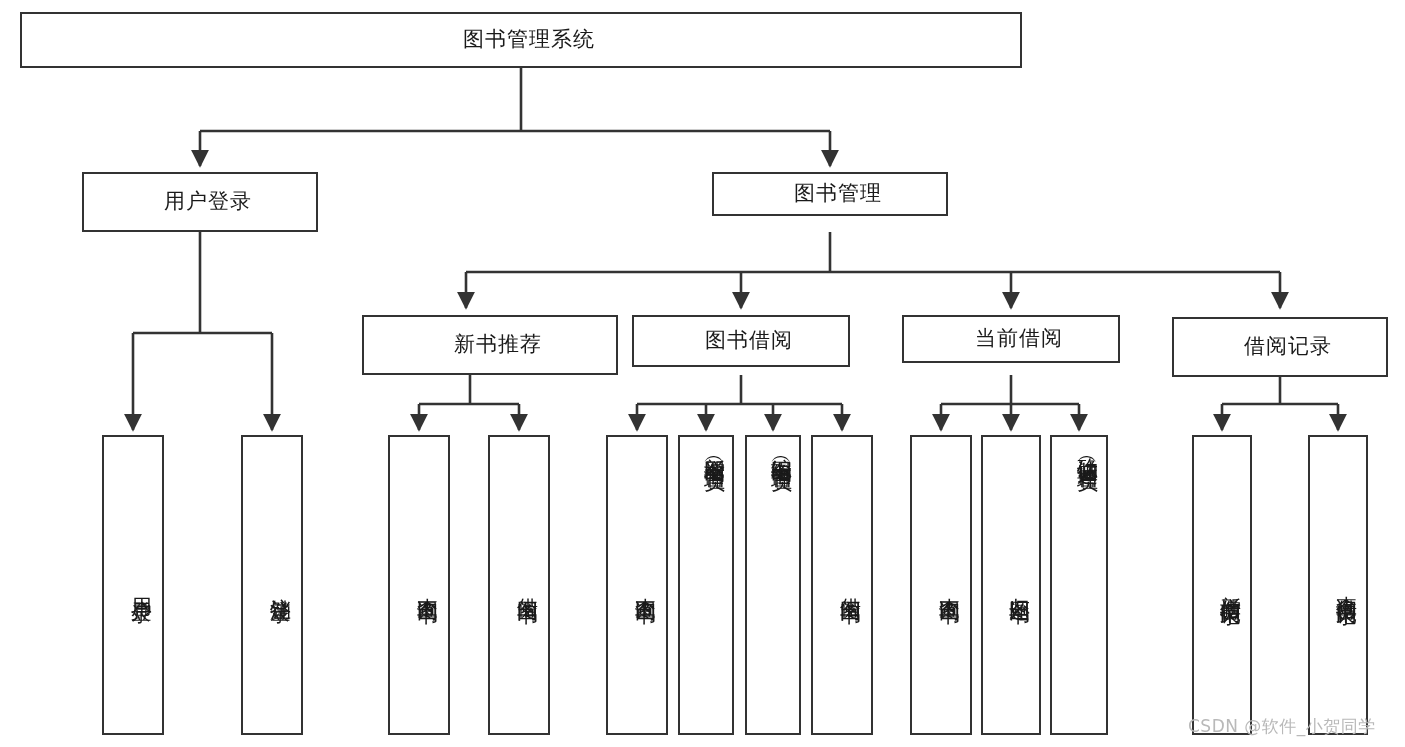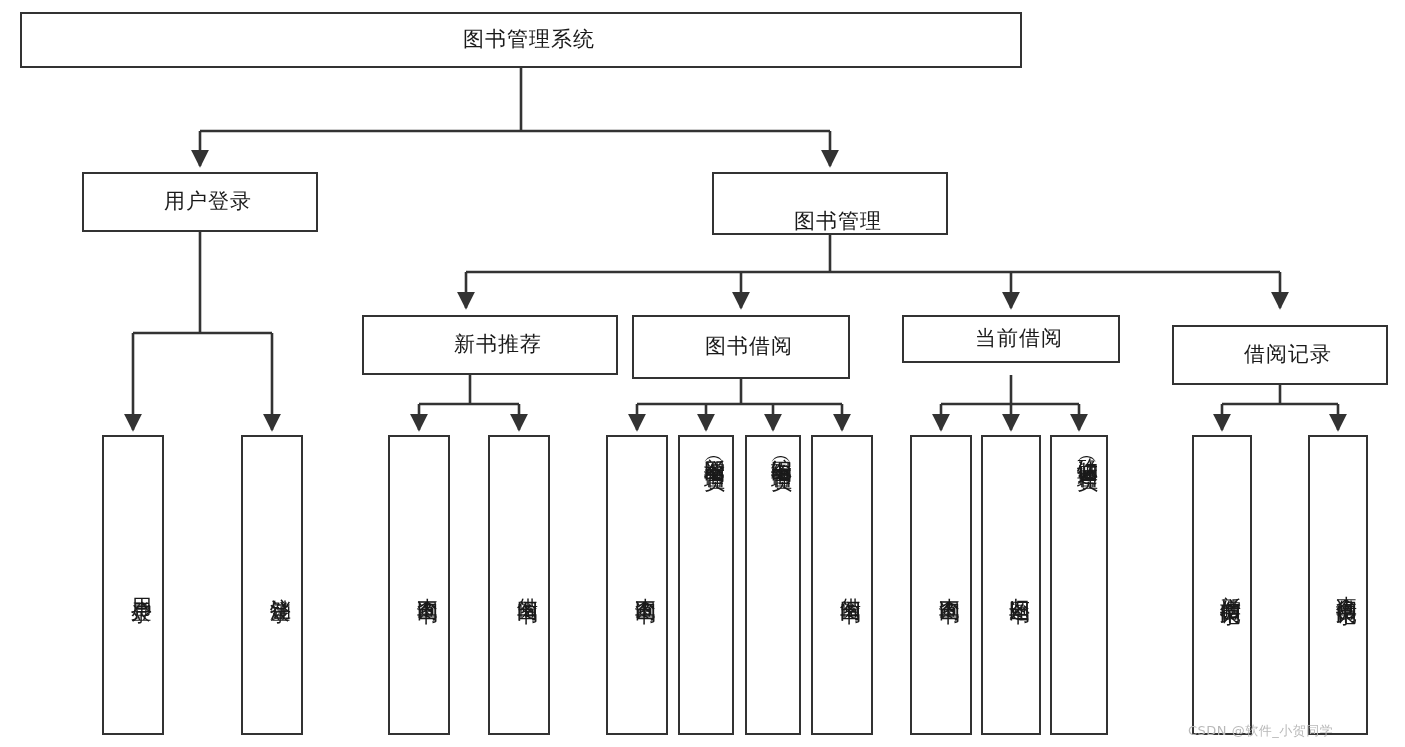--- a/index.html
+++ b/index.html
@@ -59,25 +59,24 @@
   }
   .node-v.mid .label {
     margin-top: auto;
     margin-bottom: auto;
   }
   .node-v.topfill .label {
     margin-top: 4px;
   }
   .watermark {
     position: absolute;
-    font-size: 13px;
+    font-size: 17px;
     color: #b9b9b9;
     white-space: nowrap;
     letter-spacing: 0.5px;
-    margin-top: 7px;
   }
 </style>
 </head>
 <body>
 
 <div id="canvas">
 
   <svg class="wires" viewBox="0 0 1405 747" xmlns="http://www.w3.org/2000/svg">
     <defs>
       <marker id="arrow" viewBox="0 0 10 10" refX="9" refY="5" markerWidth="7" markerHeight="7" orient="auto-start-reverse">
@@ -129,37 +128,37 @@
   </svg>
 
   <div class="node node-h" style="left:20px; top:12px; width:1002px; height:56px;">
     <span class="label">图书管理系统</span>
   </div>
 
   <div class="node node-h" style="left:82px; top:172px; width:236px; height:60px;">
     <span class="label">用户登录</span>
   </div>
 
-  <div class="node node-h" style="left:712px; top:172px; width:236px; height:63px;align-items:flex-end;">
+  <div class="node node-h" style="left:712px; top:172px; width:236px; height:44px;">
     <span class="label">图书管理</span>
   </div>
 
   <div class="node node-h" style="left:362px; top:315px; width:256px; height:60px;">
     <span class="label">新书推荐</span>
   </div>
 
-  <div class="node node-h" style="left:632px; top:315px; width:218px; height:64px;">
+  <div class="node node-h" style="left:632px; top:315px; width:218px; height:52px;">
     <span class="label">图书借阅</span>
   </div>
 
   <div class="node node-h" style="left:902px; top:315px; width:218px; height:48px;">
     <span class="label">当前借阅</span>
   </div>
 
-  <div class="node node-h" style="left:1172px; top:325px; width:216px; height:60px;">
+  <div class="node node-h" style="left:1172px; top:317px; width:216px; height:60px;">
     <span class="label">借阅记录</span>
   </div>
 
   <div class="node node-v mid" style="left:102px; top:435px; width:62px; height:300px;">
     <span class="label">用户登录</span>
   </div>
 
   <div class="node node-v mid" style="left:241px; top:435px; width:62px; height:300px;">
     <span class="label">注销登录</span>
   </div>

